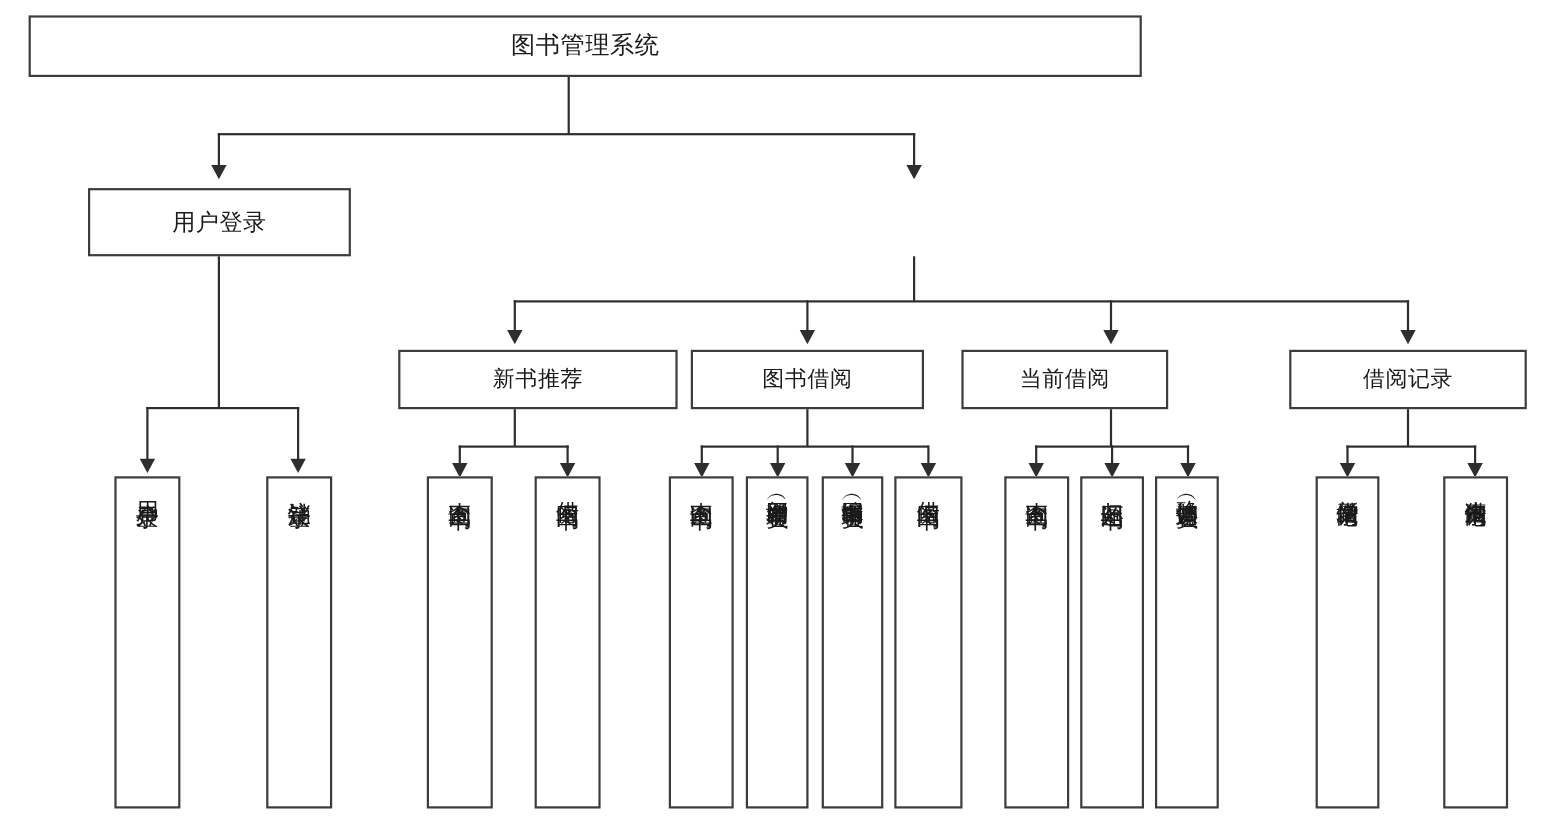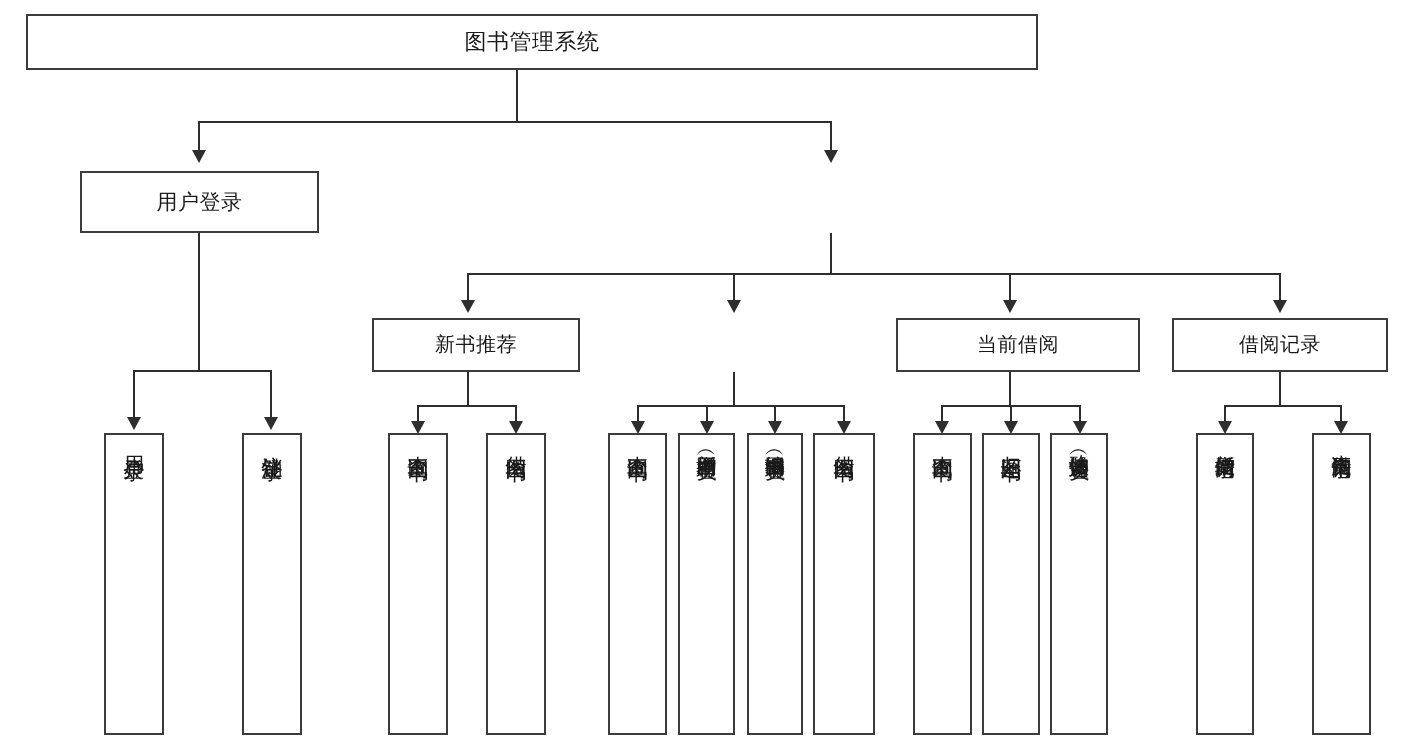--- a/index.html
+++ b/index.html
@@ -115,24 +115,27 @@
   <div class="conn conn-h" style="left:467px; top:273px; width:814px; height:2px;"></div>
   <div class="conn conn-v" style="left:467px; top:273px; width:2px; height:28px;"></div>
   <div class="arrow" style="left:461px; top:300px;"></div>
   <div class="conn conn-v" style="left:733px; top:273px; width:2px; height:28px;"></div>
   <div class="arrow" style="left:727px; top:300px;"></div>
   <div class="conn conn-v" style="left:1009px; top:273px; width:2px; height:28px;"></div>
   <div class="arrow" style="left:1003px; top:300px;"></div>
   <div class="conn conn-v" style="left:1279px; top:273px; width:2px; height:28px;"></div>
   <div class="arrow" style="left:1273px; top:300px;"></div>
 
-  <div class="node node-l2" style="left:372px; top:318px; width:208px; height:54px;">
+  <div class="node node-l2" style="left:362px; top:318px; width:254px; height:54px;">
     <span class="label">新书推荐</span>
   </div>
-  <div class="node node-l2" style="left:896px; top:318px; width:244px; height:54px;">
+  <div class="node node-l2" style="left:628px; top:318px; width:212px; height:54px;">
+    <span class="label">图书借阅</span>
+  </div>
+  <div class="node node-l2" style="left:874px; top:318px; width:188px; height:54px;">
     <span class="label">当前借阅</span>
   </div>
   <div class="node node-l2" style="left:1172px; top:318px; width:216px; height:54px;">
     <span class="label">借阅记录</span>
   </div>
 
   <div class="conn conn-v" style="left:467px; top:372px; width:2px; height:34px;"></div>
   <div class="conn conn-h" style="left:417px; top:405px; width:100px; height:2px;"></div>
   <div class="conn conn-v" style="left:417px; top:405px; width:2px; height:20px;"></div>
   <div class="arrow" style="left:411px; top:421px;"></div>

